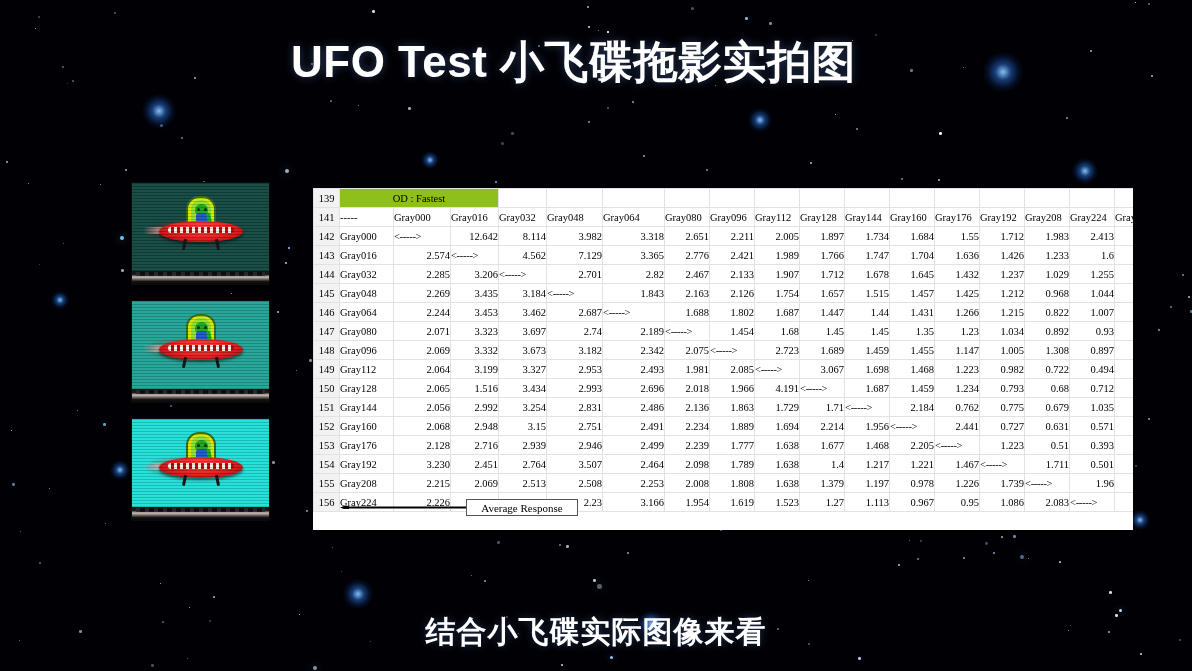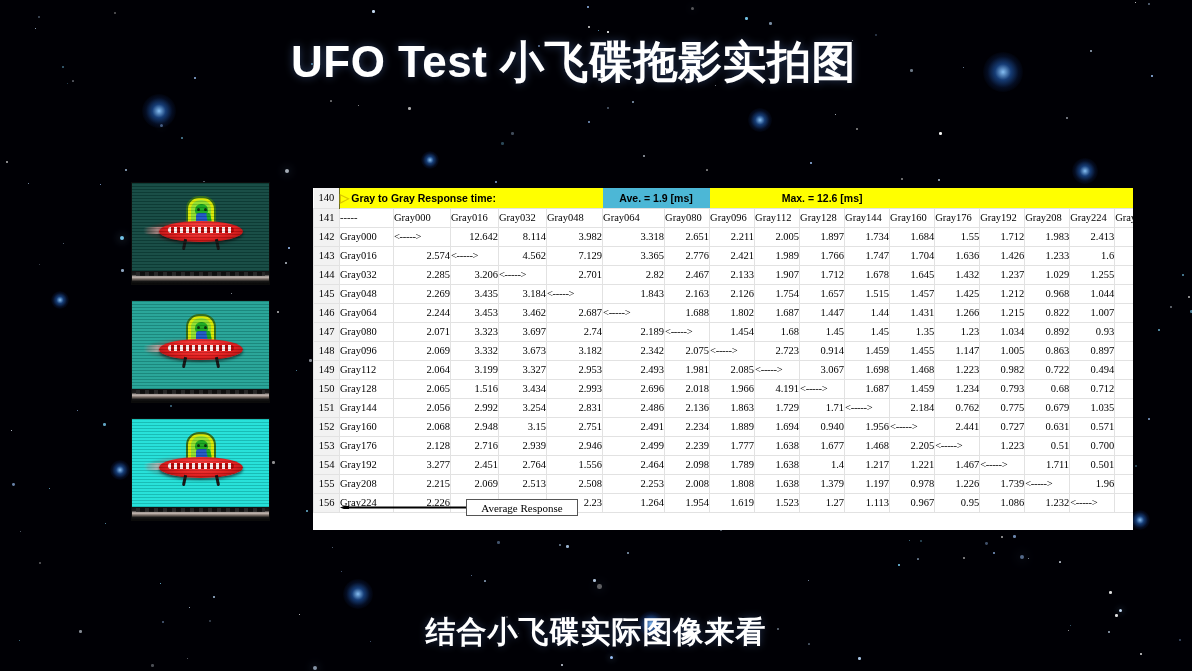--- a/index.html
+++ b/index.html
@@ -502,26 +502,37 @@
         <col style="width:45px">
         <col style="width:45px">
       <col style="width:45px">
         <col style="width:45px">
         <col style="width:45px">
         <col style="width:45px">
       <col style="width:45px">
         <col style="width:45px">
     </colgroup>
     <tbody id="sheet-body">
-        <tr class="banner">
-          <td class="rowhdr">140</td>
-          <td class="ban-y left" colspan="5"><span class="tri">▷</span><span>Gray to Gray Response time:</span></td>
-          <td class="ban-blue" colspan="2">Ave. = 1.9 [ms]</td>
-          <td class="ban-max" colspan="5">Max. = 12.6 [ms]</td>
-          <td class="ban-y right" colspan="6"></td>
+        <tr>
+          <td class="rowhdr">139</td>
+          <td class="od" colspan="3">OD : Fastest</td>
+          <td class="odblank"></td>
+          <td class="odblank"></td>
+          <td class="odblank"></td>
+          <td class="odblank"></td>
+          <td class="odblank"></td>
+          <td class="odblank"></td>
+          <td class="odblank"></td>
+          <td class="odblank"></td>
+          <td class="odblank"></td>
+          <td class="odblank"></td>
+          <td class="odblank"></td>
+          <td class="odblank"></td>
+          <td class="odblank"></td>
+          <td class="odblank"></td>
         </tr>
         <tr>
           <td class="rowhdr">141</td>
           <td class="chdr">-----</td>
           <td class="chdr">Gray000</td>
           <td class="chdr">Gray016</td>
           <td class="chdr">Gray032</td>
           <td class="chdr">Gray048</td>
           <td class="chdr">Gray064</td>
           <td class="chdr">Gray080</td>
@@ -660,26 +671,26 @@
           <td class="rowhdr">148</td>
           <td class="lbl">Gray096</td>
           <td class="num">2.069</td>
           <td class="num">3.332</td>
           <td class="num">3.673</td>
           <td class="num">3.182</td>
           <td class="num">2.342</td>
           <td class="num">2.075</td>
           <td class="diag">&lt;-----&gt;</td>
           <td class="num">2.723</td>
-          <td class="num">0.914</td>
+          <td class="num">1.689</td>
           <td class="num">1.459</td>
           <td class="num">1.455</td>
           <td class="num">1.147</td>
           <td class="num">1.005</td>
-          <td class="num">0.863</td>
+          <td class="num">1.308</td>
           <td class="num">0.897</td>
           <td class="num">1.141</td>
         </tr>
         <tr>
           <td class="rowhdr">149</td>
           <td class="lbl">Gray112</td>
           <td class="num">2.064</td>
           <td class="num">3.199</td>
           <td class="num">3.327</td>
           <td class="num">2.953</td>
@@ -740,21 +751,21 @@
           <td class="rowhdr">152</td>
           <td class="lbl">Gray160</td>
           <td class="num">2.068</td>
           <td class="num">2.948</td>
           <td class="num">3.15</td>
           <td class="num">2.751</td>
           <td class="num">2.491</td>
           <td class="num">2.234</td>
           <td class="num">1.889</td>
           <td class="num">1.694</td>
-          <td class="num">0.940</td>
+          <td class="num">2.214</td>
           <td class="num">1.956</td>
           <td class="diag">&lt;-----&gt;</td>
           <td class="num">2.441</td>
           <td class="num">0.727</td>
           <td class="num">0.631</td>
           <td class="num">0.571</td>
           <td class="num">0.905</td>
         </tr>
         <tr>
           <td class="rowhdr">153</td>
@@ -766,30 +777,30 @@
           <td class="num">2.499</td>
           <td class="num">2.239</td>
           <td class="num">1.777</td>
           <td class="num">1.638</td>
           <td class="num">1.677</td>
           <td class="num">1.468</td>
           <td class="num">2.205</td>
           <td class="diag">&lt;-----&gt;</td>
           <td class="num">1.223</td>
           <td class="num">0.51</td>
-          <td class="num">0.700</td>
+          <td class="num">0.393</td>
           <td class="num">0.711</td>
         </tr>
         <tr>
           <td class="rowhdr">154</td>
           <td class="lbl">Gray192</td>
-          <td class="num">3.277</td>
+          <td class="num">3.230</td>
           <td class="num">2.451</td>
           <td class="num">2.764</td>
-          <td class="num">1.556</td>
+          <td class="num">3.507</td>
           <td class="num">2.464</td>
           <td class="num">2.098</td>
           <td class="num">1.789</td>
           <td class="num">1.638</td>
           <td class="num">1.4</td>
           <td class="num">1.217</td>
           <td class="num">1.221</td>
           <td class="num">1.467</td>
           <td class="diag">&lt;-----&gt;</td>
           <td class="num">1.711</td>
@@ -816,30 +827,30 @@
           <td class="num">1.96</td>
           <td class="num">0.73</td>
         </tr>
         <tr>
           <td class="rowhdr">156</td>
           <td class="lbl">Gray224</td>
           <td class="num">2.226</td>
           <td class="num">1.789</td>
           <td class="num">1.999</td>
           <td class="num">2.23</td>
-          <td class="num">1.264</td>
+          <td class="num">3.166</td>
           <td class="num">1.954</td>
           <td class="num">1.619</td>
           <td class="num">1.523</td>
           <td class="num">1.27</td>
           <td class="num">1.113</td>
           <td class="num">0.967</td>
           <td class="num">0.95</td>
           <td class="num">1.086</td>
-          <td class="num">1.232</td>
+          <td class="num">2.083</td>
           <td class="diag">&lt;-----&gt;</td>
           <td class="num">2.47</td>
         </tr>
       </tbody>
   </table>
 
   <svg id="arrow" viewBox="0 0 126 3">
     <line x1="126" y1="1.5" x2="6" y2="1.5" stroke="#000" stroke-width="2"></line>
     <polygon points="0,1.5 9,-2 9,5" fill="#000"></polygon>
   </svg>

